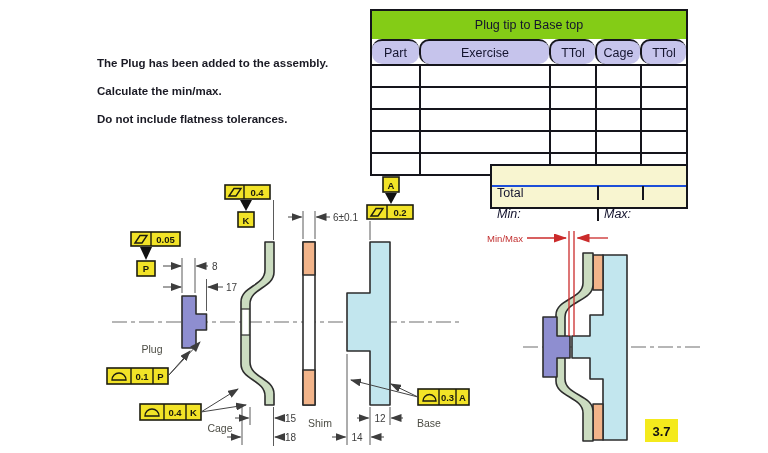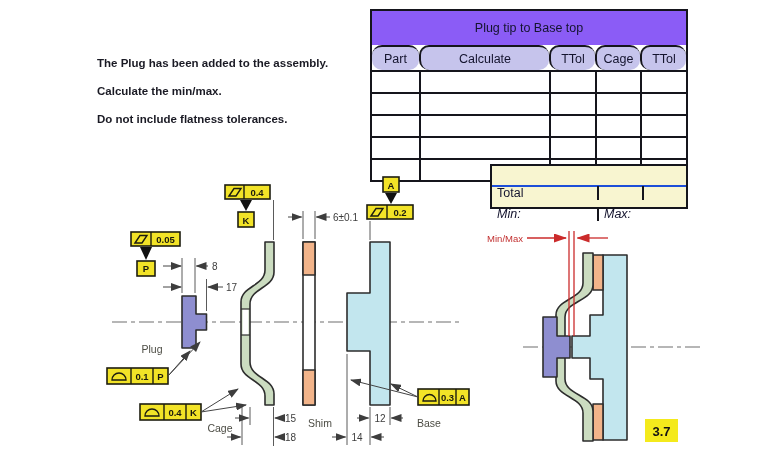--- a/index.html
+++ b/index.html
@@ -9,21 +9,21 @@
   .instr{position:absolute;left:97px;font-size:11.5px;font-weight:bold;color:#1a1a24;}
   .i1{top:57px}.i2{top:85px}.i3{top:113px}
 
   
   .wtable{position:absolute;left:370px;top:9px;width:318px;border:2px solid #15151c;box-sizing:border-box;}
   .trow{display:grid;grid-template-columns:47px 130px 46px 45px 46px;}
   .tcell{border-left:2px solid #15151c;border-top:2px solid #15151c;height:20px;background:#fff;}
   .trow .tcell:first-child{border-left:none;}
   .thead .tcell{background:#c6c4ec;height:23px;display:flex;align-items:center;justify-content:center;
                 font-size:12.5px;color:#14142e;border-radius:10px;}
-  .ttitle{height:34px;background:#8b5cf6;display:flex;align-items:center;justify-content:center;
+  .ttitle{height:28px;background:#84cc16;display:flex;align-items:center;justify-content:center;
           font-size:12.5px;color:#14142e;border-top:none;}
   .thead .tcell{border-top:2px solid #15151c;}
   .totals{position:absolute;left:490px;top:164px;width:198px;border:2px solid #15151c;box-sizing:border-box;
           background:#f8f5d0;font-size:12.5px;color:#14142e;}
   .totrow{display:grid;grid-template-columns:105px 45px 44px;height:19px;}
   .minrow{display:grid;grid-template-columns:105px 89px;height:20px;border-top:2px solid #1d4ed8;font-style:italic;}
   .tot-cell{border-left:2px solid #15151c;display:flex;align-items:center;padding-left:5px;box-sizing:border-box;margin-top:20px;}
   .totrow .tot-cell:first-child,.minrow .tot-cell:first-child{border-left:none;}
 
   svg{position:absolute;left:0;top:0;}
@@ -46,21 +46,21 @@
 <div class="slide">
 
   <div class="instr i1">The Plug has been added to the assembly.</div>
   <div class="instr i2">Calculate the min/max.</div>
   <div class="instr i3">Do not include flatness tolerances.</div>
 
   <div class="wtable">
     <div class="ttitle">Plug tip to Base top</div>
     <div class="trow thead">
       <div class="tcell">Part</div>
-      <div class="tcell">Calculate</div>
+      <div class="tcell">Exercise</div>
       <div class="tcell">TTol</div>
       <div class="tcell">Cage</div>
       <div class="tcell">TTol</div>
     </div>
     <div class="trow">
       <div class="tcell"></div>
         <div class="tcell"></div>
         <div class="tcell"></div>
         <div class="tcell"></div>
         <div class="tcell"></div>

